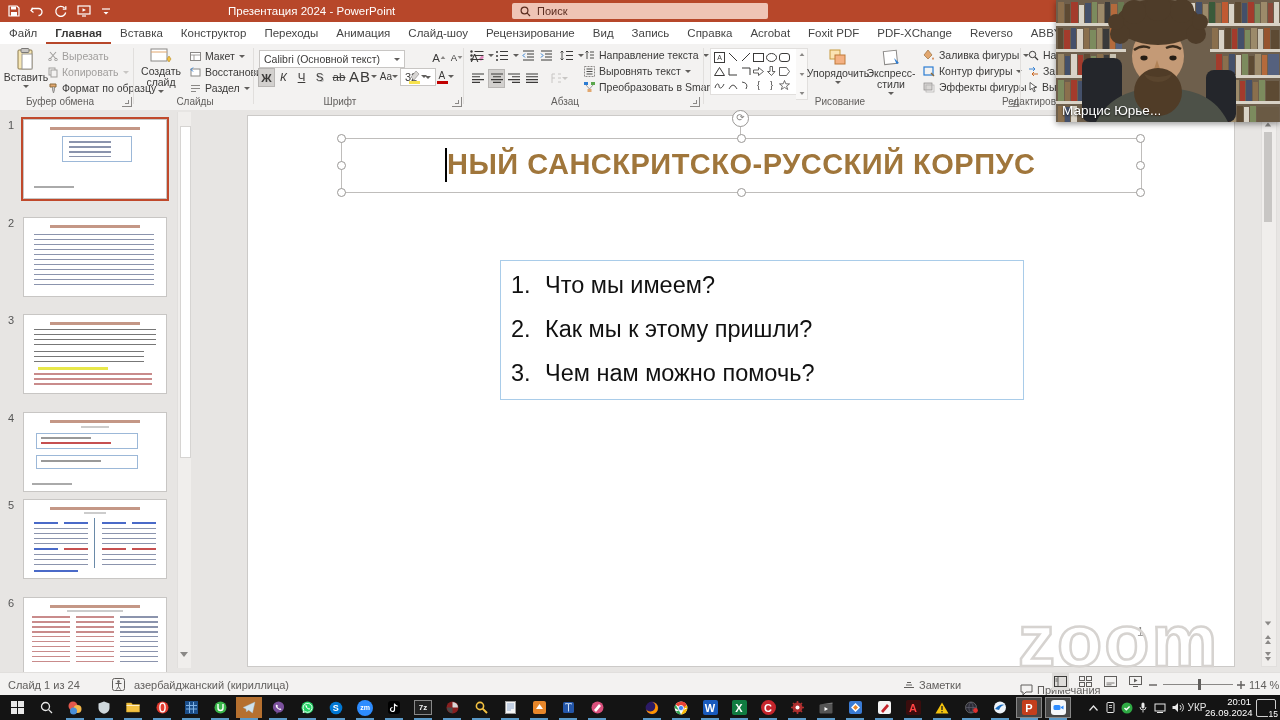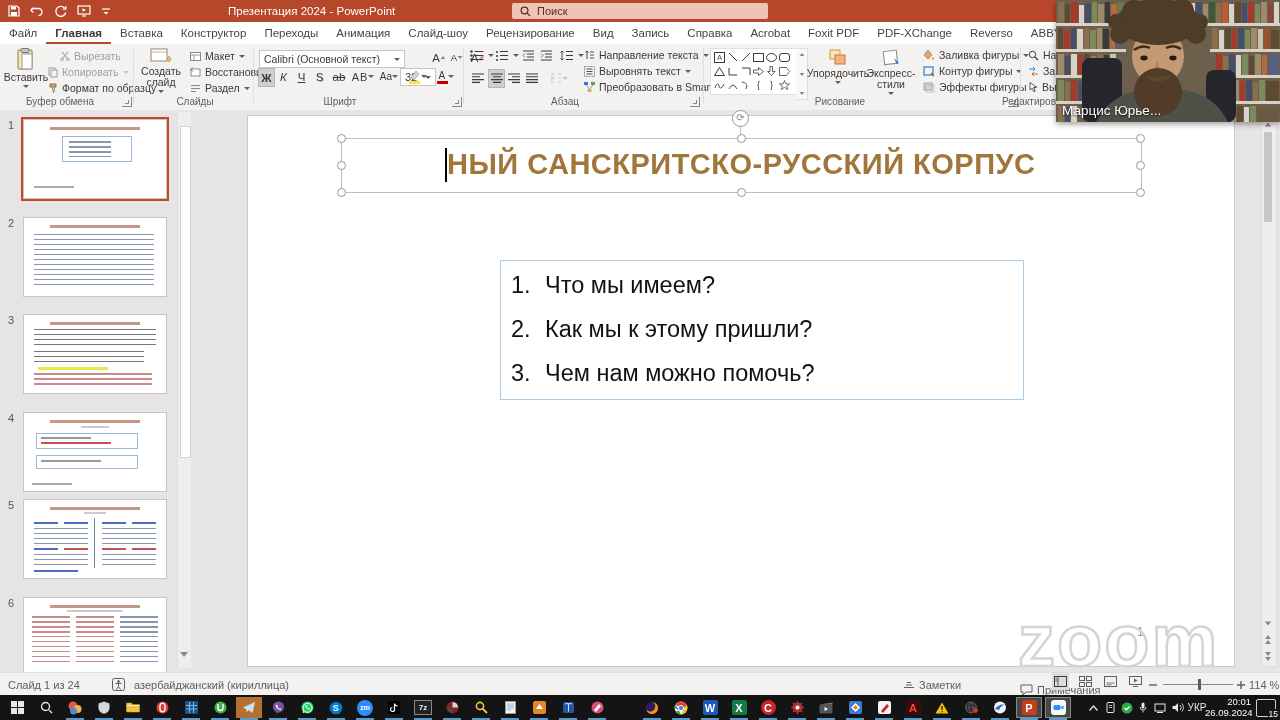--- a/index.html
+++ b/index.html
@@ -171,21 +171,21 @@
 
     <div class="bigbtn" style="left:8px;width:36px;">
       <svg width="20" height="24" viewBox="0 0 20 24">
           <rect x="2" y="2" width="14" height="19" rx="1" fill="#F7E7B5" stroke="#8A7A50"></rect>
           <rect x="5" y="0.5" width="8" height="4" rx="1" fill="#C8C6C4" stroke="#7a7876"></rect>
           <rect x="6" y="6" width="10" height="15" fill="#fff" stroke="#9a9896"></rect>
         </svg>
       <span>Вставить</span>
         <span class="tdn" style="margin-top:2px;"></span>
     </div>
-    <div class="smbtn gray" style="left:60px;top:6px;align-items:center;">
+    <div class="smbtn gray" style="left:48px;top:6px;align-items:center;">
       <svg width="10" height="10" viewBox="0 0 10 10">
           <path d="M2 1 L8 8 M8 1 L2 8" stroke="#A19F9D" stroke-width="1.1"></path>
           <circle cx="2" cy="8.6" r="1.3" fill="none" stroke="#A19F9D"></circle>
           <circle cx="8" cy="8.6" r="1.3" fill="none" stroke="#A19F9D"></circle>
         </svg>
       <span>Вырезать</span>
     </div>
     <div class="smbtn gray" style="left:48px;top:22px;">
       <svg width="10" height="11" viewBox="0 0 10 11">
           <rect x="1" y="1" width="6" height="7" fill="none" stroke="#A19F9D"></rect>
@@ -270,21 +270,21 @@
     <div class="chip" style="left:294px;">
         <u>Ч</u>
       </div>
     <div class="chip" style="left:312px;">
         <span style="text-shadow:1px 1px 0 #bbb;">S</span>
       </div>
     <div class="chip" style="left:330px;width:18px;">
         <s>ab</s>
       </div>
     <div class="chip" style="left:352px;width:22px;">
-        <span style="font-size:11px;letter-spacing:1px;">АВ</span>
+        <span style="font-size:15px;letter-spacing:1px;">АВ</span>
         <span class="tdn"></span>
       </div>
     <div class="chip" style="left:378px;width:22px;">
         <span style="font-size:10px;">Аа</span>
         <span class="tdn"></span>
       </div>
     <div class="chip" style="left:406px;width:22px;">
       <svg width="13" height="15" viewBox="0 0 13 15">
           <path d="M3 8 L8 2 L11 5 L6 11 z" fill="#D8D6D4" stroke="#8a8886" stroke-width=".6"></path>
           <rect x="1" y="12" width="11" height="3" fill="#F7E34D"></rect>

